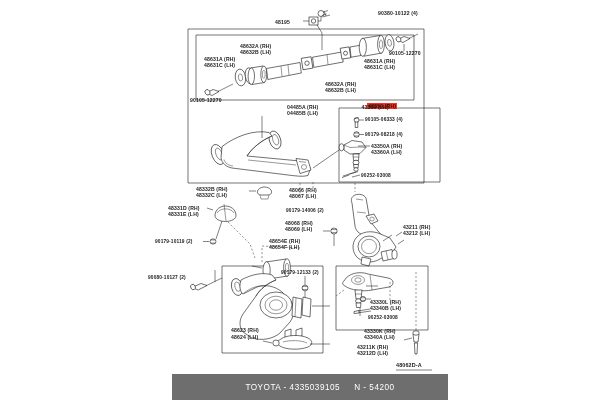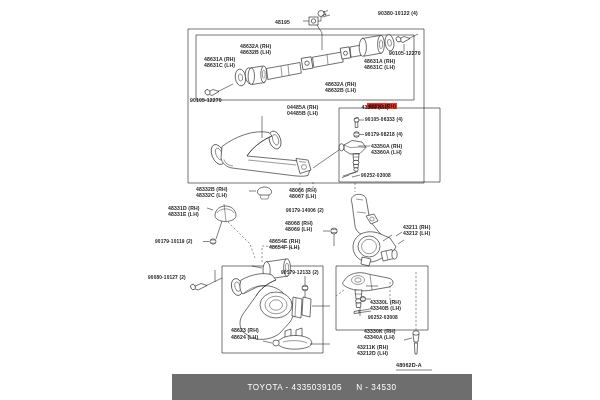--- a/index.html
+++ b/index.html
@@ -27,24 +27,25 @@
   .lbl.sm{font-size:4.8px;line-height:5.7px;}
   .red-hl{
     background:#ff2d1a;
     color:#141414;
     padding:0px 1px;
     display:inline-block;
   }
   #footer-bar{
     position:absolute;
     left:172px;top:374px;
-    width:300px;height:26px;
+    width:256px;height:26px;
     background:#6e6e6e;
     display:flex;align-items:center;justify-content:center;
     gap:14px;
+    padding-left:20px;
   }
   #footer-bar span{
     color:#ffffff;
     font-size:8.2px;
     letter-spacing:0.5px;
     font-family:"Liberation Sans", sans-serif;
   }
   .hairline{stroke:#1a1a1a;fill:none;stroke-width:.55;}
   .thin{stroke:#1a1a1a;fill:none;stroke-width:.45;}
   .part{stroke:#111;fill:#fff;stroke-width:.6;}
@@ -427,16 +428,16 @@
 
   <div class="lbl" style="left:364px;top:328px;">43330K (RH)</div>
   <div class="lbl" style="left:364px;top:334px;">43340A (LH)</div>
   <div class="lbl" style="left:357px;top:344px;">43211K (RH)</div>
   <div class="lbl" style="left:357px;top:350px;">43212D (LH)</div>
 
   <div class="lbl" style="left:396px;top:362px;font-size:5.4px;">48062D-A</div>
 
   <div id="footer-bar">
     <span>TOYOTA - 4335039105</span>
-    <span>N - 34530</span>
+    <span>N - 54200</span>
   </div>
 
 </div>
 
 </body></html>

